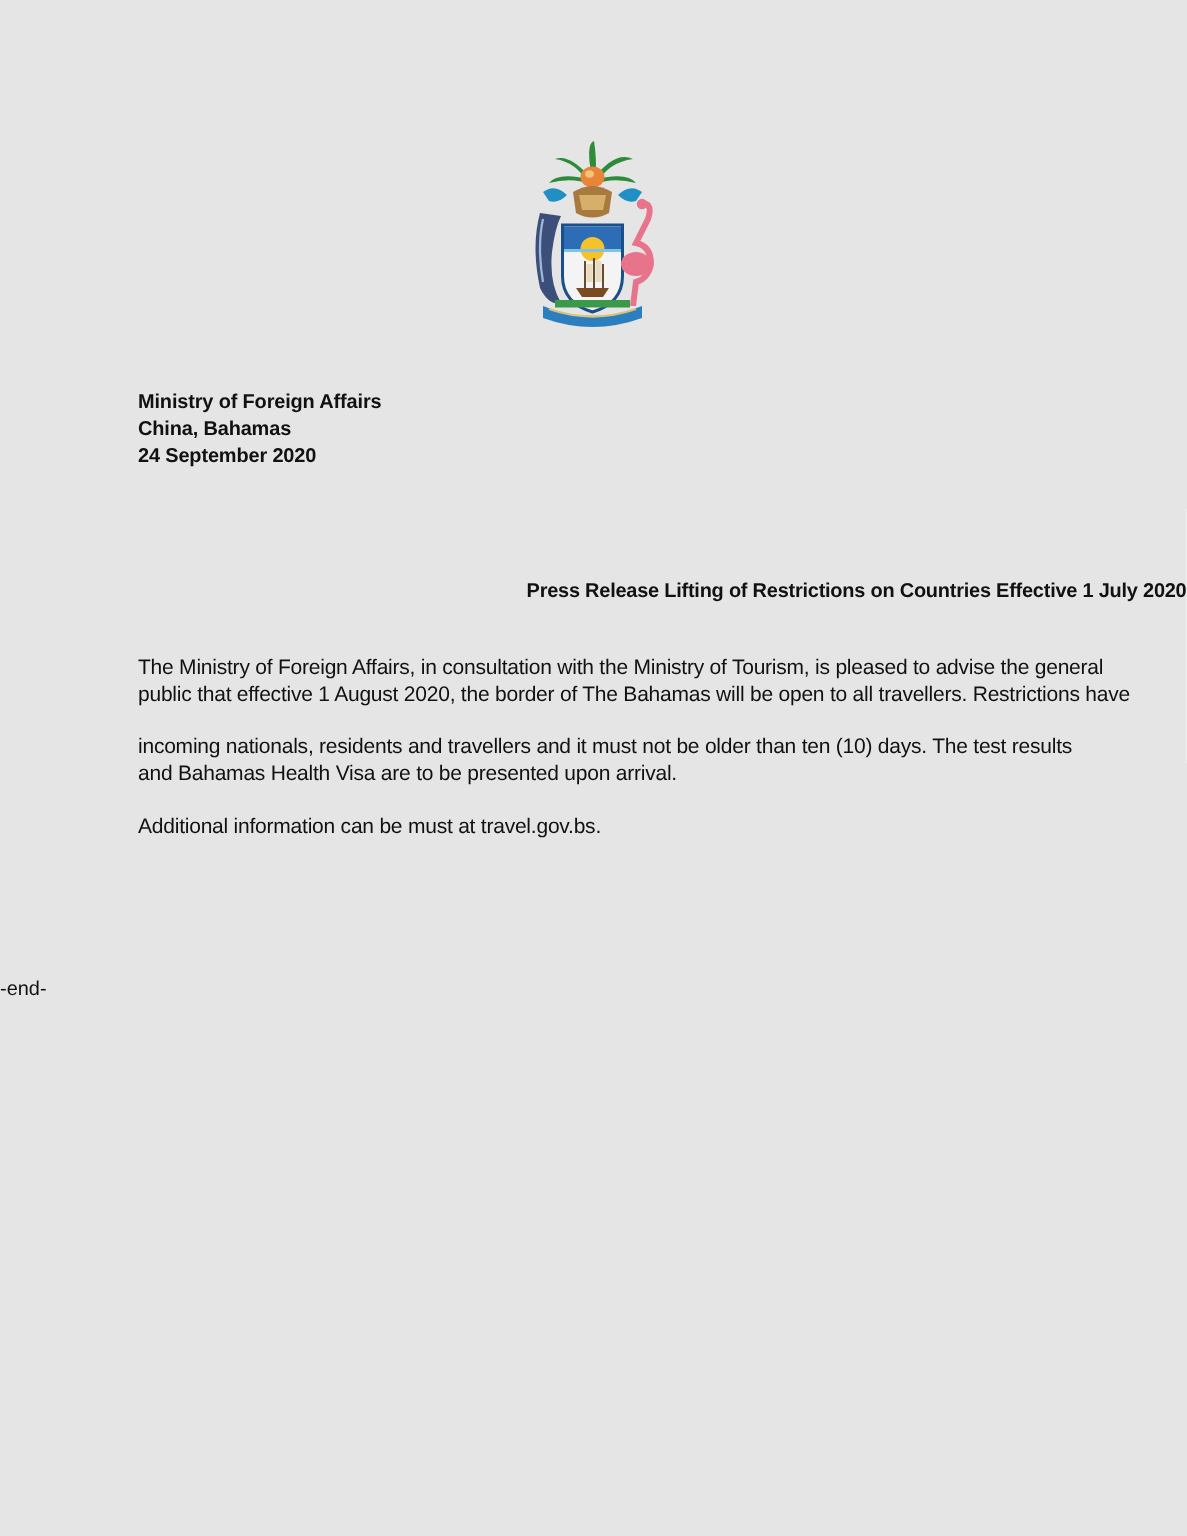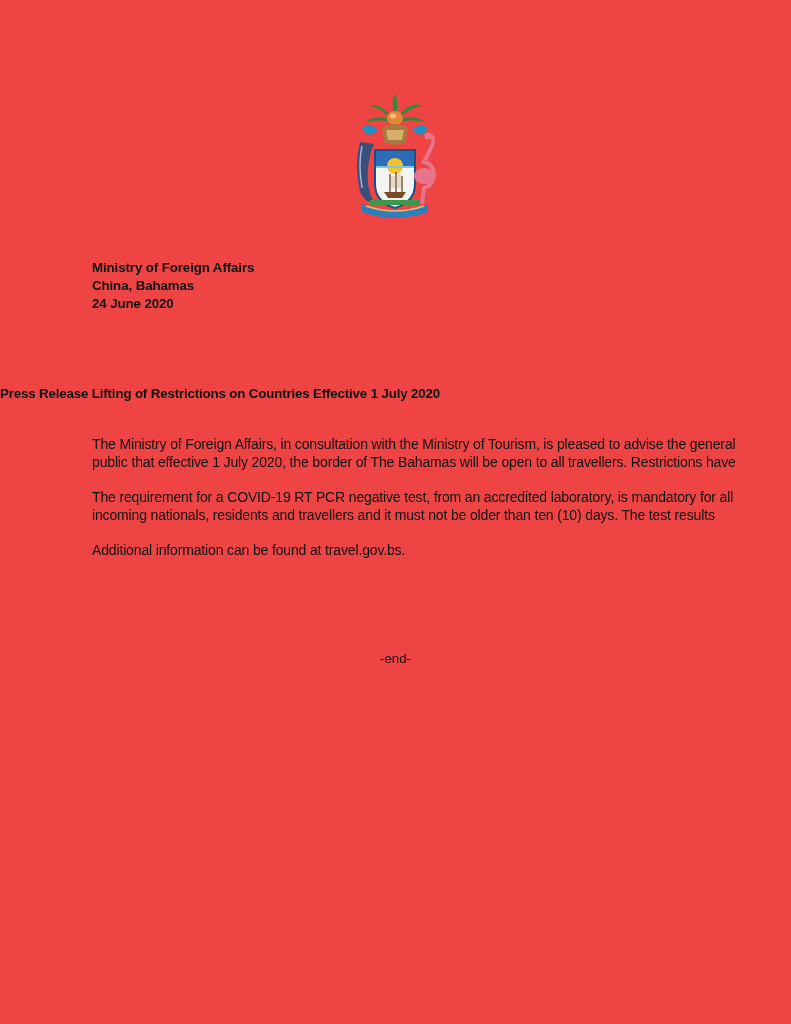--- a/index.html
+++ b/index.html
@@ -13,21 +13,21 @@
       position: relative;
       overflow: hidden;
       font-family: "Liberation Sans", sans-serif;
       color: #111111;
     }
     .page {
       position: absolute;
       left: 0; top: 0;
       width: 791px;
       height: 1024px;
-      background: #ef4444;
+      background: #e5e5e5;
     }
     .crest {
       position: absolute;
       left: 340px;
       top: 92px;
       width: 110px;
       height: 130px;
     }
     .sender {
       position: absolute;
@@ -37,21 +37,21 @@
       font-size: 13.3px;
       line-height: 18px;
       letter-spacing: -0.1px;
     }
     .sender div { white-space: nowrap; }
     .title {
       position: absolute;
       left: 0;
       width: 791px;
       top: 385px;
-      text-align: left;
+      text-align: right;
       font-weight: bold;
       font-size: 13.3px;
       line-height: 18px;
       letter-spacing: -0.15px;
       white-space: nowrap;
     }
     .body {
       position: absolute;
       left: 92px;
       top: 435px;
@@ -65,21 +65,21 @@
     }
     .body p span.line {
       display: block;
       white-space: nowrap;
     }
     .end {
       position: absolute;
       left: 0;
       width: 791px;
       top: 650px;
-      text-align: center;
+      text-align: left;
       font-size: 13.3px;
       line-height: 18px;
     }
   </style>
 </head>
 <body>
 
 <div class="page">
 
   <div class="crest">
@@ -122,34 +122,34 @@
 
       <path d="M22 112 Q55 126 88 112 L88 120 Q55 132 22 120 Z" fill="#2b7fbf"></path>
       <path d="M26 114 Q55 124 84 114" stroke="#d9c27a" stroke-width="1.5" fill="none"></path>
       <path d="M30 108 L80 108 L80 113 L30 113 Z" fill="#3a9a4a"></path>
     </svg>
   </div>
 
   <div class="sender">
     <div>Ministry of Foreign Affairs</div>
     <div>China, Bahamas</div>
-    <div>24 June 2020</div>
+    <div>24 September 2020</div>
   </div>
 
   <div class="title">Press Release Lifting of Restrictions on Countries Effective 1 July 2020</div>
 
   <div class="body">
     <p>
       <span class="line">The Ministry of Foreign Affairs, in consultation with the Ministry of Tourism, is pleased to advise the general</span>
-      <span class="line">public that effective 1 July 2020, the border of The Bahamas will be open to all travellers.  Restrictions have</span>
+      <span class="line">public that effective 1 August 2020, the border of The Bahamas will be open to all travellers.  Restrictions have</span>
     </p>
     <p>
-      <span class="line">The requirement for a COVID-19 RT PCR negative test, from an accredited laboratory, is mandatory for all</span>
       <span class="line">incoming nationals, residents and travellers and it must not be older than ten (10) days.  The test results</span>
+      <span class="line">and Bahamas Health Visa are to be presented upon arrival.</span>
     </p>
     <p>
-      <span class="line">Additional information can be found at travel.gov.bs.</span>
+      <span class="line">Additional information can be must at travel.gov.bs.</span>
     </p>
   </div>
 
   <div class="end">-end-</div>
 
 </div>
 
 </body></html>

